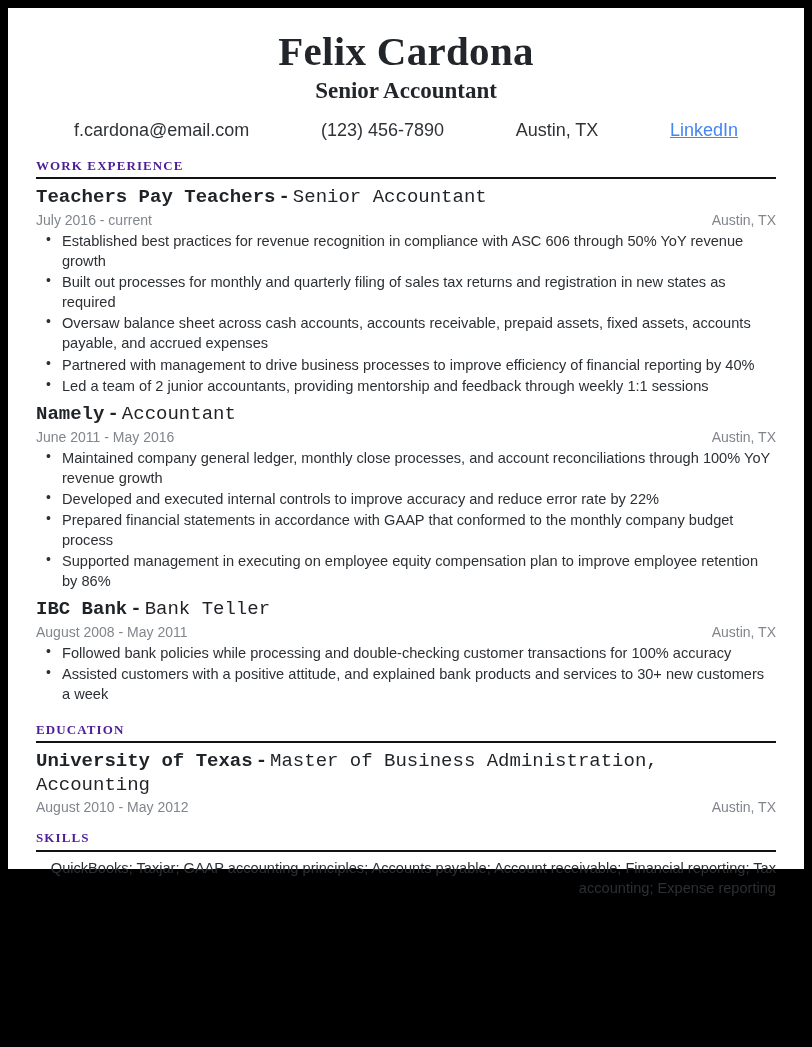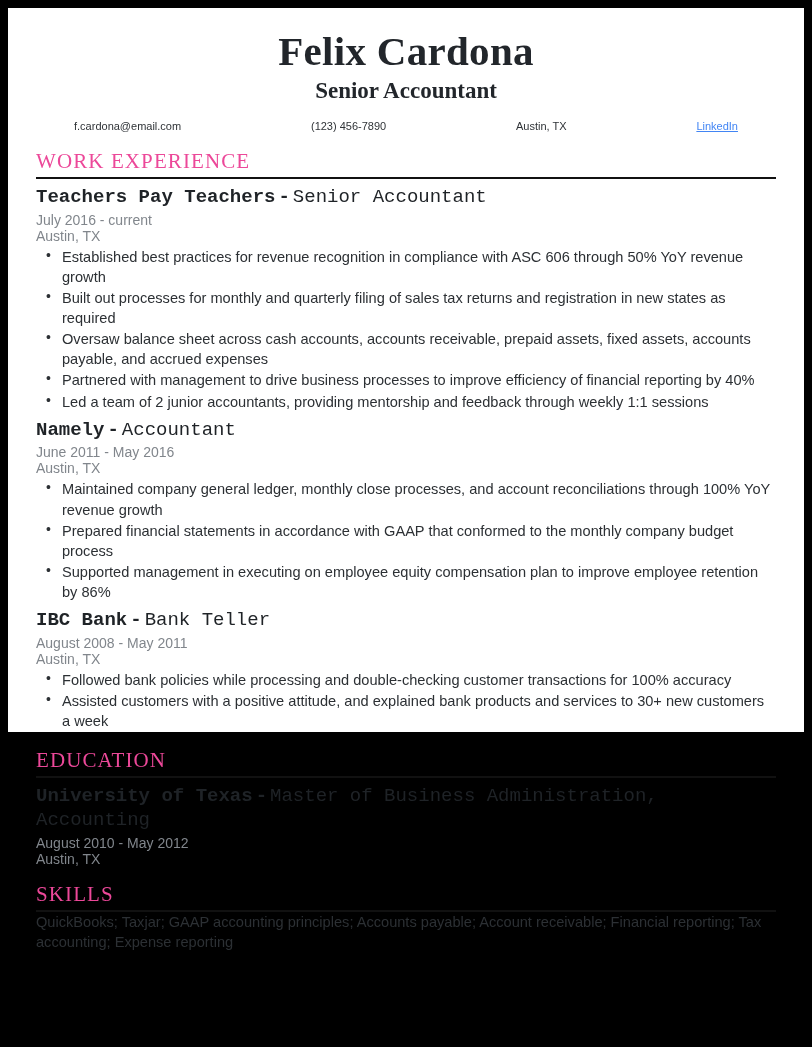--- a/index.html
+++ b/index.html
@@ -13,21 +13,21 @@
     width: 812px;
     height: 1047px;
     font-family: "Liberation Sans", sans-serif;
     overflow: hidden;
   }
   .page {
     position: absolute;
     left: 8px;
     top: 8px;
     width: 796px;
-    height: 724px;
+    height: 861px;
     background: #ffffff;
     padding: 22px 28px 0 28px;
   }
 
   
   .name {
     text-align: center;
     font-family: "Liberation Serif", serif;
     font-weight: bold;
     font-size: 41px;
@@ -43,38 +43,38 @@
     line-height: 1.25;
     color: #22262b;
     margin-top: 4px;
   }
   .contact {
     display: flex;
     justify-content: space-between;
     align-items: flex-end;
     padding: 0 38px;
     margin-top: 14px;
-    font-size: 11px;
+    font-size: 18px;
     color: #2f3337;
   }
   .contact .item { white-space: nowrap; }
   .contact .link {
     color: #4285f4;
     text-decoration: underline;
   }
 
   
   .section { margin-top: 18px; }
   .section.tight { margin-top: 16px; }
   .sec-head {
     font-family: "Liberation Serif", serif;
-    font-weight: normal;
-    font-size: 21px;
+    font-weight: bold;
+    font-size: 13px;
     letter-spacing: 1.1px;
-    color: #ec4899;
+    color: #4c1d95;
     text-transform: uppercase;
     line-height: 1.1;
   }
   .rule {
     border-top: 2px solid #111111;
     margin-top: 4px;
   }
 
   
   .entry { margin-top: 7px; }
@@ -88,21 +88,20 @@
   .entry-head .org { font-weight: bold; }
   .entry-head .dash { font-weight: bold; padding: 0 3px; }
   .entry-head .role { font-weight: normal; }
   .entry-meta {
     display: flex;
     justify-content: space-between;
     align-items: baseline;
     font-size: 14px;
     color: #81868c;
     margin-top: 2px;
-    flex-direction: column;
   }
   ul.bullets {
     list-style: none;
     margin: 3px 0 0 0;
     padding: 0;
   }
   ul.bullets li {
     position: relative;
     padding-left: 26px;
     font-size: 14.6px;
@@ -116,20 +115,22 @@
     left: 10px;
     top: -1px;
     font-size: 14px;
     color: #2c3034;
   }
 
   .skills-text {
     font-size: 14.6px;
     line-height: 1.38;
     color: #2c3034;
+    margin-top: 6px;
+    text-align: right;
   }
 </style>
 </head>
 <body>
 
 <div class="page">
 
   <div>
     <div class="name">Felix Cardona</div>
     <div class="title">Senior Accountant</div>
@@ -165,20 +166,21 @@
     <div class="entry">
       <div class="entry-head">
         <span class="org">Namely</span><span class="dash">-</span><span class="role">Accountant</span>
       </div>
       <div class="entry-meta">
         <span>June 2011 - May 2016</span>
         <span>Austin, TX</span>
       </div>
       <ul class="bullets">
         <li>Maintained company general ledger, monthly close processes, and account reconciliations through 100% YoY revenue growth</li>
+        <li>Developed and executed internal controls to improve accuracy and reduce error rate by 22%</li>
         <li>Prepared financial statements in accordance with GAAP that conformed to the monthly company budget process</li>
         <li>Supported management in executing on employee equity compensation plan to improve employee retention by 86%</li>
       </ul>
     </div>
 
     <div class="entry">
       <div class="entry-head">
         <span class="org">IBC Bank</span><span class="dash">-</span><span class="role">Bank Teller</span>
       </div>
       <div class="entry-meta">

